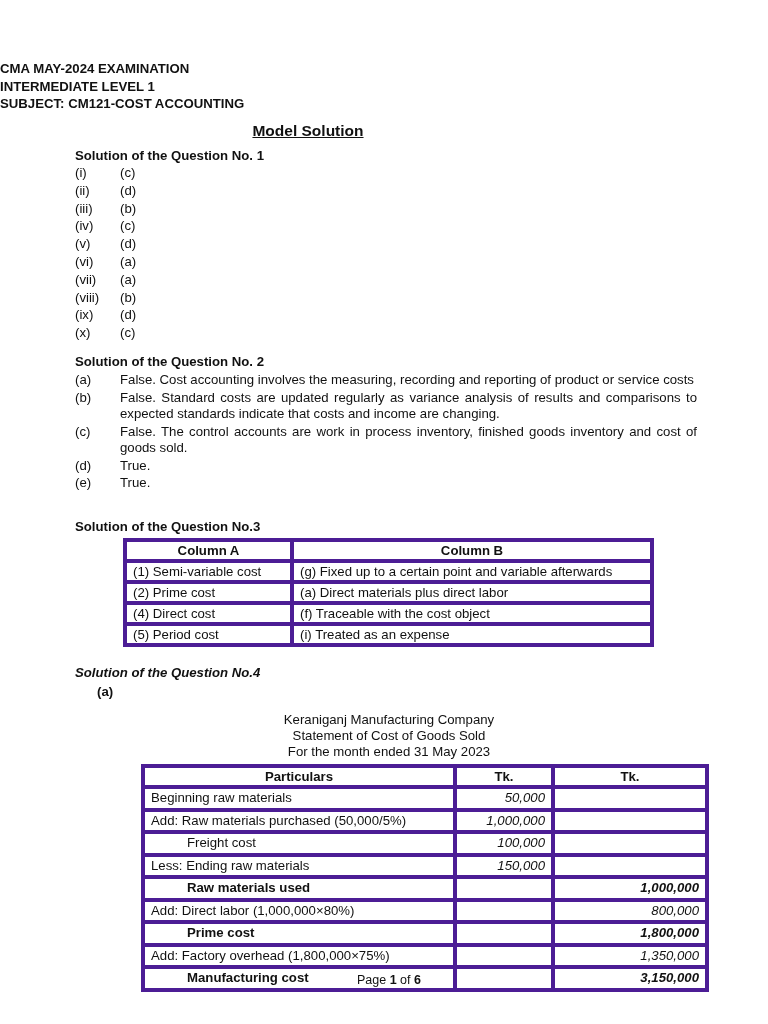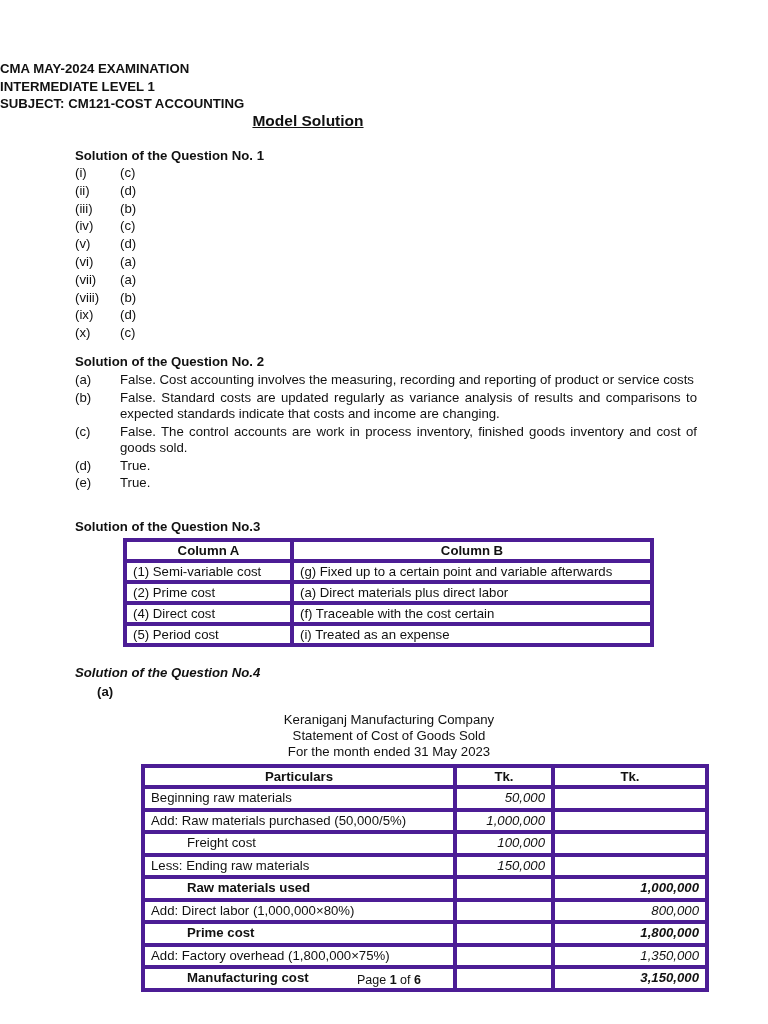--- a/index.html
+++ b/index.html
@@ -1,21 +1,21 @@
 <!DOCTYPE html>
 <html><head>
 <meta charset="utf-8">
 <style>
   html, body { margin: 0; padding: 0; background: #ffffff; }
   body {
     width: 768px; height: 1024px; position: relative; overflow: hidden;
     font-family: "Liberation Sans", sans-serif; color: #111; font-size: 13.2px;
   }
   .header { position: absolute; left: 0; width: 768px; font-weight: bold; font-size: 13.2px; line-height: 17.5px; top: 60px; }
-  .model-title { position: absolute; left: 0; width: 616px; text-align: center; top: 112px; font-size: 15.5px; font-weight: bold; }
+  .model-title { position: absolute; left: 0; width: 616px; text-align: center; top: 122px; font-size: 15.5px; font-weight: bold; }
   .model-title span { text-decoration: underline; }
   .sec-title { position: absolute; left: 75px; font-weight: bold; font-size: 13.2px; }
   .q1-list { position: absolute; left: 75px; top: 164px; }
   .q1-row { height: 17.8px; line-height: 17.8px; display: flex; }
   .q1-row .num { width: 45px; }
   .q2-list { position: absolute; left: 75px; top: 372px; width: 622px; }
   .q2-item { display: flex; margin-bottom: 1px; }
   .q2-item .lbl { width: 45px; flex: none; line-height: 16.5px; }
   .q2-item .txt { flex: 1; text-align: justify; line-height: 16.5px; }
   table { border-collapse: collapse; position: absolute; }
@@ -121,21 +121,21 @@
   <tr>
         <td>(1) Semi-variable cost</td>
         <td>(g) Fixed up to a certain point and variable afterwards</td>
       </tr>
   <tr>
         <td>(2) Prime cost</td>
         <td>(a) Direct materials plus direct labor</td>
       </tr>
   <tr>
         <td>(4) Direct cost</td>
-        <td>(f) Traceable with the cost certain</td>
+        <td>(f) Traceable with the cost object</td>
       </tr>
   <tr>
         <td>(5) Period cost</td>
         <td>(i) Treated as an expense</td>
       </tr>
 </tbody>
   </table>
 
 <div class="sec-title" style="top:665px;font-style:italic;">Solution of the Question No.4</div>
 <div class="q4a">(a)</div>

